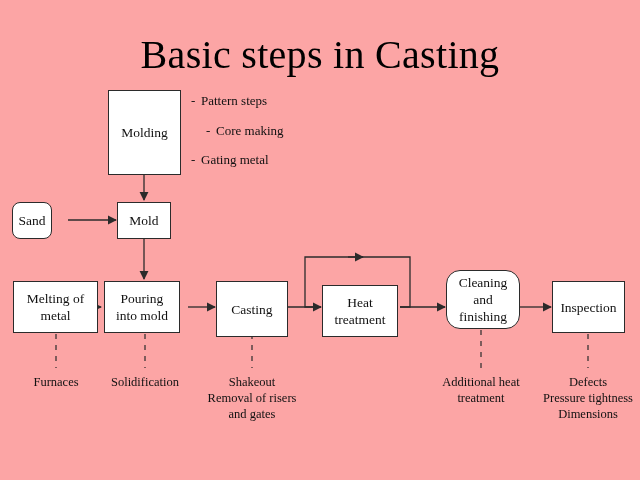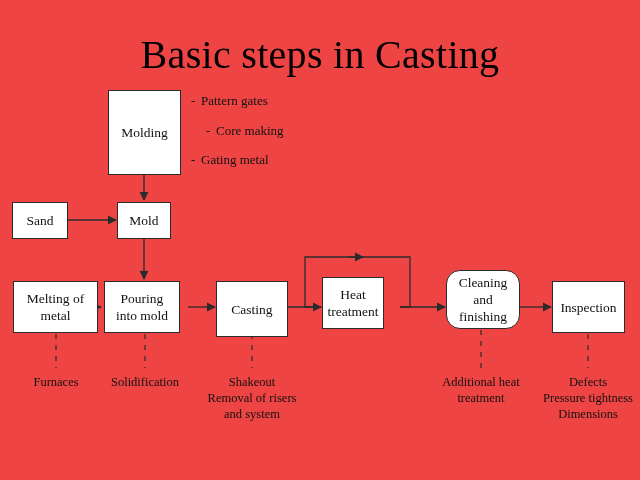--- a/index.html
+++ b/index.html
@@ -4,21 +4,21 @@
 <style>
   html, body {
     margin: 0;
     padding: 0;
     background: #ffffff;
   }
   #page {
     position: relative;
     width: 640px;
     height: 480px;
-    background: #ef4444;
+    background: #fca5a5;
     overflow: hidden;
     font-family: "Liberation Serif", "DejaVu Serif", serif;
     color: #111111;
     text-decoration: underline;
   }
   #svg-layer {
     position: absolute;
     left: 0;
     top: 0;
     width: 640px;
@@ -120,21 +120,21 @@
       <path d="M 252 334 L 252 368"></path>
       <path d="M 481 330 L 481 368"></path>
       <path d="M 588 334 L 588 368"></path>
     </g>
   </svg>
 
   <div class="node" style="left:108px; top:90px; width:73px; height:85px;">
     <span>Molding</span>
   </div>
 
-  <div class="node" style="left:12px; top:202px; width:56px; height:37px;">
+  <div class="node" style="left:12px; top:202px; width:40px; height:37px;border-radius:8px;">
     <span>Sand</span>
   </div>
 
   <div class="node" style="left:117px; top:202px; width:54px; height:37px;">
     <span>Mold</span>
   </div>
 
   <div class="node" style="left:13px; top:281px; width:85px; height:52px;">
     <span>Melting  of
 metal</span>
@@ -142,49 +142,49 @@
 
   <div class="node" style="left:104px; top:281px; width:76px; height:52px;">
     <span>Pouring
 into  mold</span>
   </div>
 
   <div class="node" style="left:216px; top:281px; width:72px; height:56px;">
     <span>Casting</span>
   </div>
 
-  <div class="node" style="left:322px; top:277px; width:62px; height:52px;">
+  <div class="node" style="left:322px; top:285px; width:76px; height:52px;">
     <span>Heat
 treatment</span>
   </div>
 
   <div class="node" style="left:446px; top:270px; width:74px; height:59px;border-radius:14px;">
     <span>Cleaning
 and
 finishing</span>
   </div>
 
   <div class="node" style="left:552px; top:281px; width:73px; height:52px;">
     <span>Inspection</span>
   </div>
 
   <div class="bullet-row" style="left:191px; top:93px;">
-    <span class="bullet-dash">-</span><span>Pattern  gates</span>
+    <span class="bullet-dash">-</span><span>Pattern  steps</span>
   </div>
   <div class="bullet-row" style="left:206px; top:123px;">
     <span class="bullet-dash">-</span><span>Core  making</span>
   </div>
   <div class="bullet-row" style="left:191px; top:152px;">
     <span class="bullet-dash">-</span><span>Gating  metal</span>
   </div>
 
   <div class="undertext" style="left:56px; top:374px; width:120px;">Furnaces</div>
   <div class="undertext" style="left:145px; top:374px; width:140px;">Solidification</div>
   <div class="undertext" style="left:252px; top:374px; width:160px;">Shakeout
 Removal  of  risers
-and  system</div>
+and  gates</div>
   <div class="undertext" style="left:481px; top:374px; width:130px;">Additional  heat
 treatment</div>
   <div class="undertext" style="left:588px; top:374px; width:150px;">Defects
 Pressure  tightness
 Dimensions</div>
 
 </div>
 
 </body></html>

